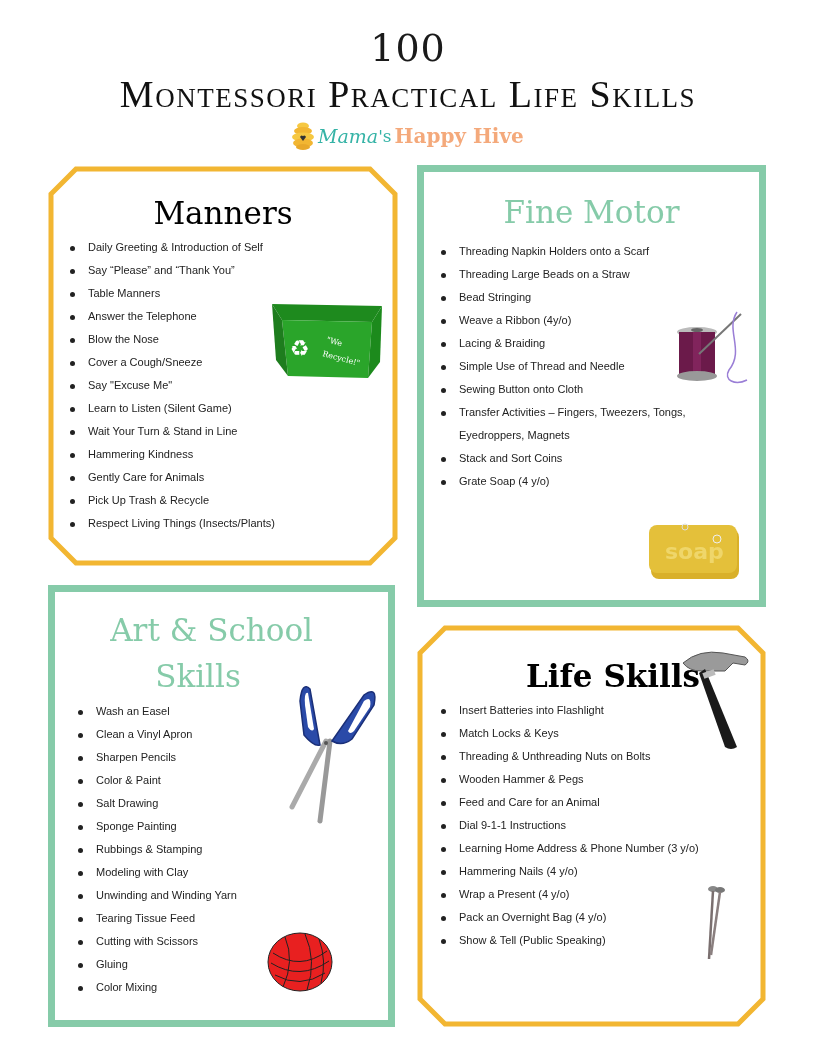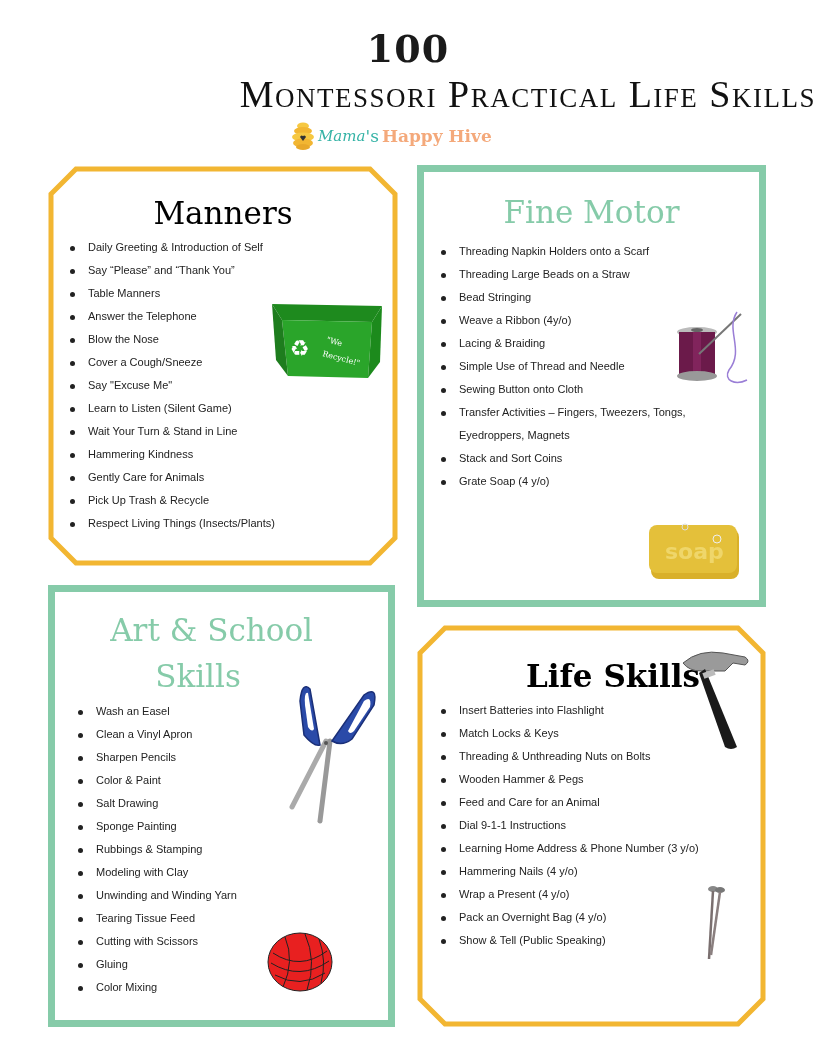--- a/index.html
+++ b/index.html
@@ -1,38 +1,38 @@
 <!DOCTYPE html>
 <html><head>
   <meta charset="utf-8">
   <style>
     * { box-sizing: border-box; margin: 0; padding: 0; }
     html, body { width: 816px; height: 1056px; background: #ffffff; overflow: hidden; }
     body { position: relative; font-family: "Liberation Sans", sans-serif; color: #222222; }
 
     .title-num {
       position: absolute; left: 0; top: 26px; width: 816px; text-align: center;
-      font-family: "DejaVu Serif", serif; font-weight: bold; font-size: 38px; color: #1a1a1a;
+      font-family: "DejaVu Serif", serif; font-weight: normal; font-size: 38px; color: #1a1a1a;
       letter-spacing: 1px;
     }
     .title-main {
-      position: absolute; left: 0; top: 72px; width: 816px; text-align: right;
+      position: absolute; left: 0; top: 72px; width: 816px; text-align: center;
       font-family: "Liberation Serif", serif; font-size: 38px; color: #111111;
       font-variant: small-caps; letter-spacing: 1.5px;
     }
     .logo {
       position: absolute; left: 290px; top: 118px; height: 36px; display: flex; align-items: center;
     }
     .logo .hive { width: 26px; height: 30px; position: relative; margin-right: 2px; }
     .logo .mama {
-      font-family: "DejaVu Serif", serif; font-style: italic; color: #35b3a6; font-size: 15px;
+      font-family: "DejaVu Serif", serif; font-style: italic; color: #35b3a6; font-size: 19px;
     }
     .logo .apos { font-family: "DejaVu Serif", serif; color: #35b3a6; font-size: 17px; margin-right: 3px; }
     .logo .happy {
-      font-family: "DejaVu Serif", serif; font-weight: bold; color: #f4a97b; font-size: 17px;
+      font-family: "DejaVu Serif", serif; font-weight: bold; color: #f4a97b; font-size: 20px;
     }
 
     .box { position: absolute; }
     .box svg.frame { position: absolute; left: 0; top: 0; }
     .box-title {
       position: absolute; left: 0; width: 100%; text-align: center;
       font-family: "DejaVu Serif", serif; font-size: 31px; line-height: 38px;
     }
     .yellow { color: #000000; }
     .green { color: #86cba9; }

